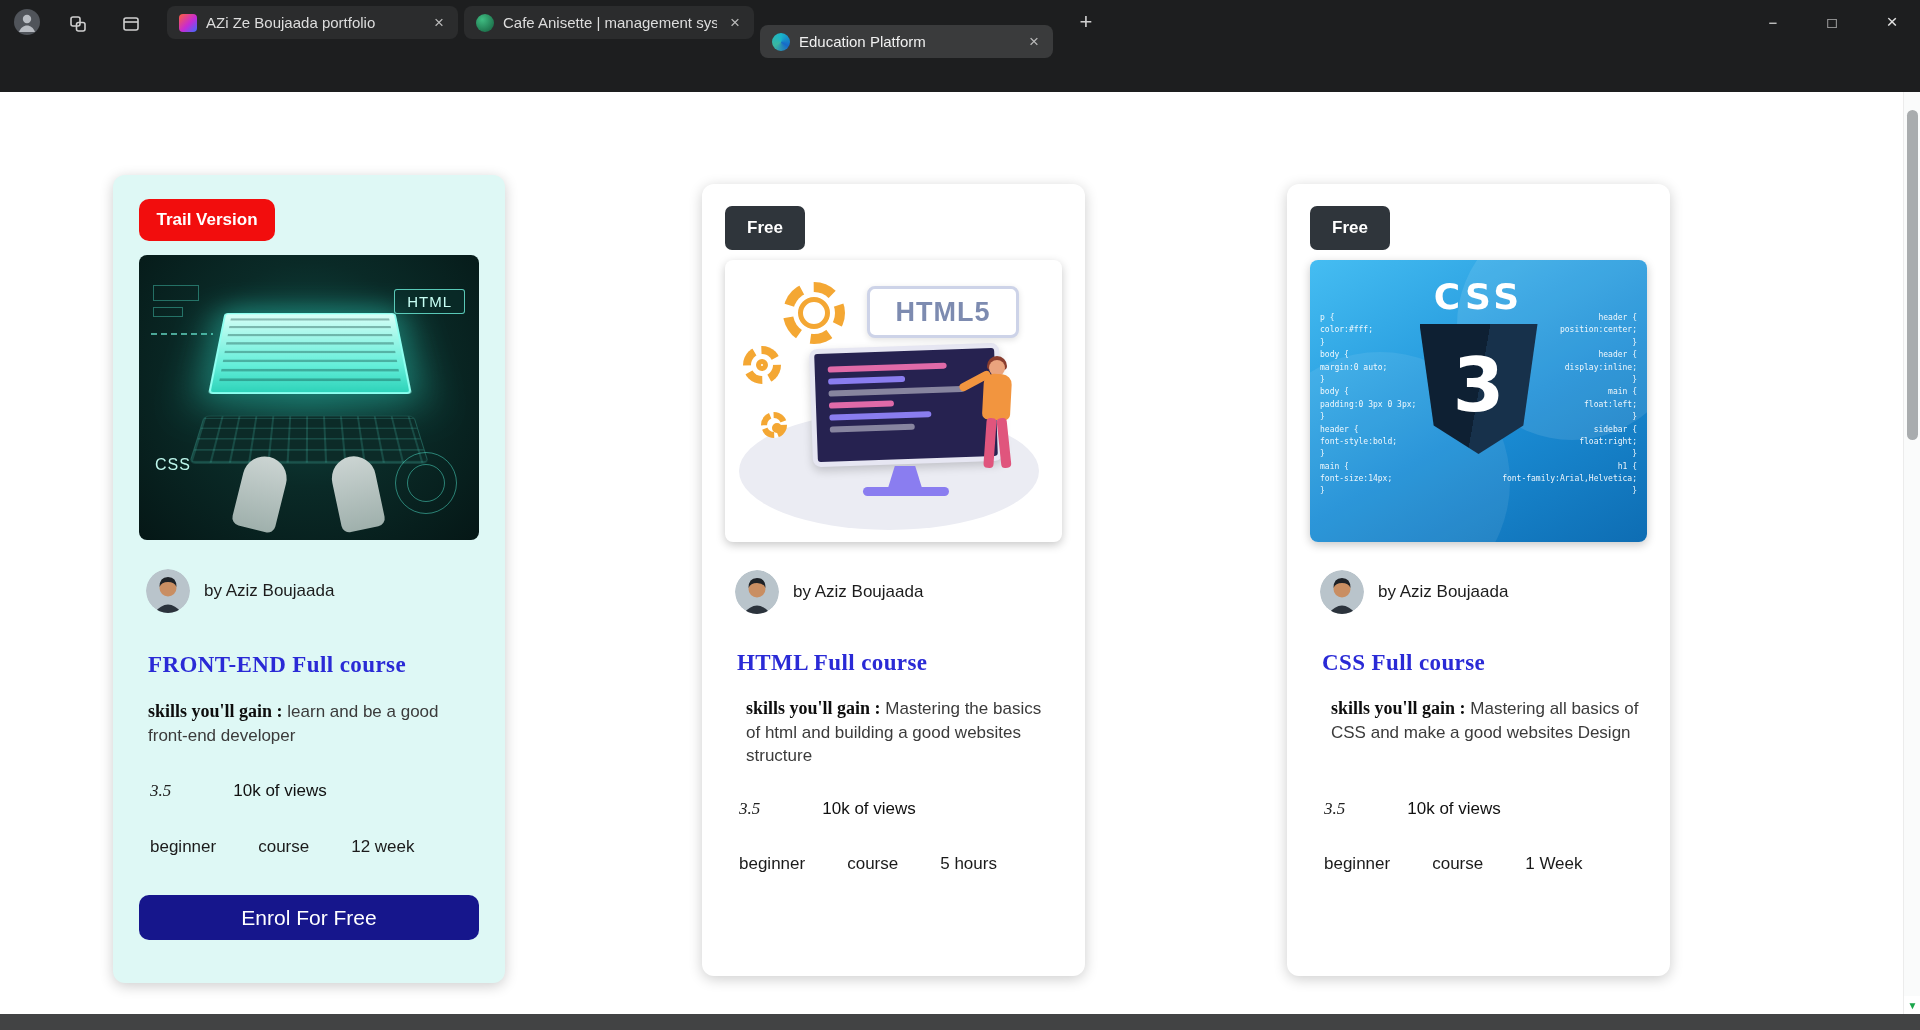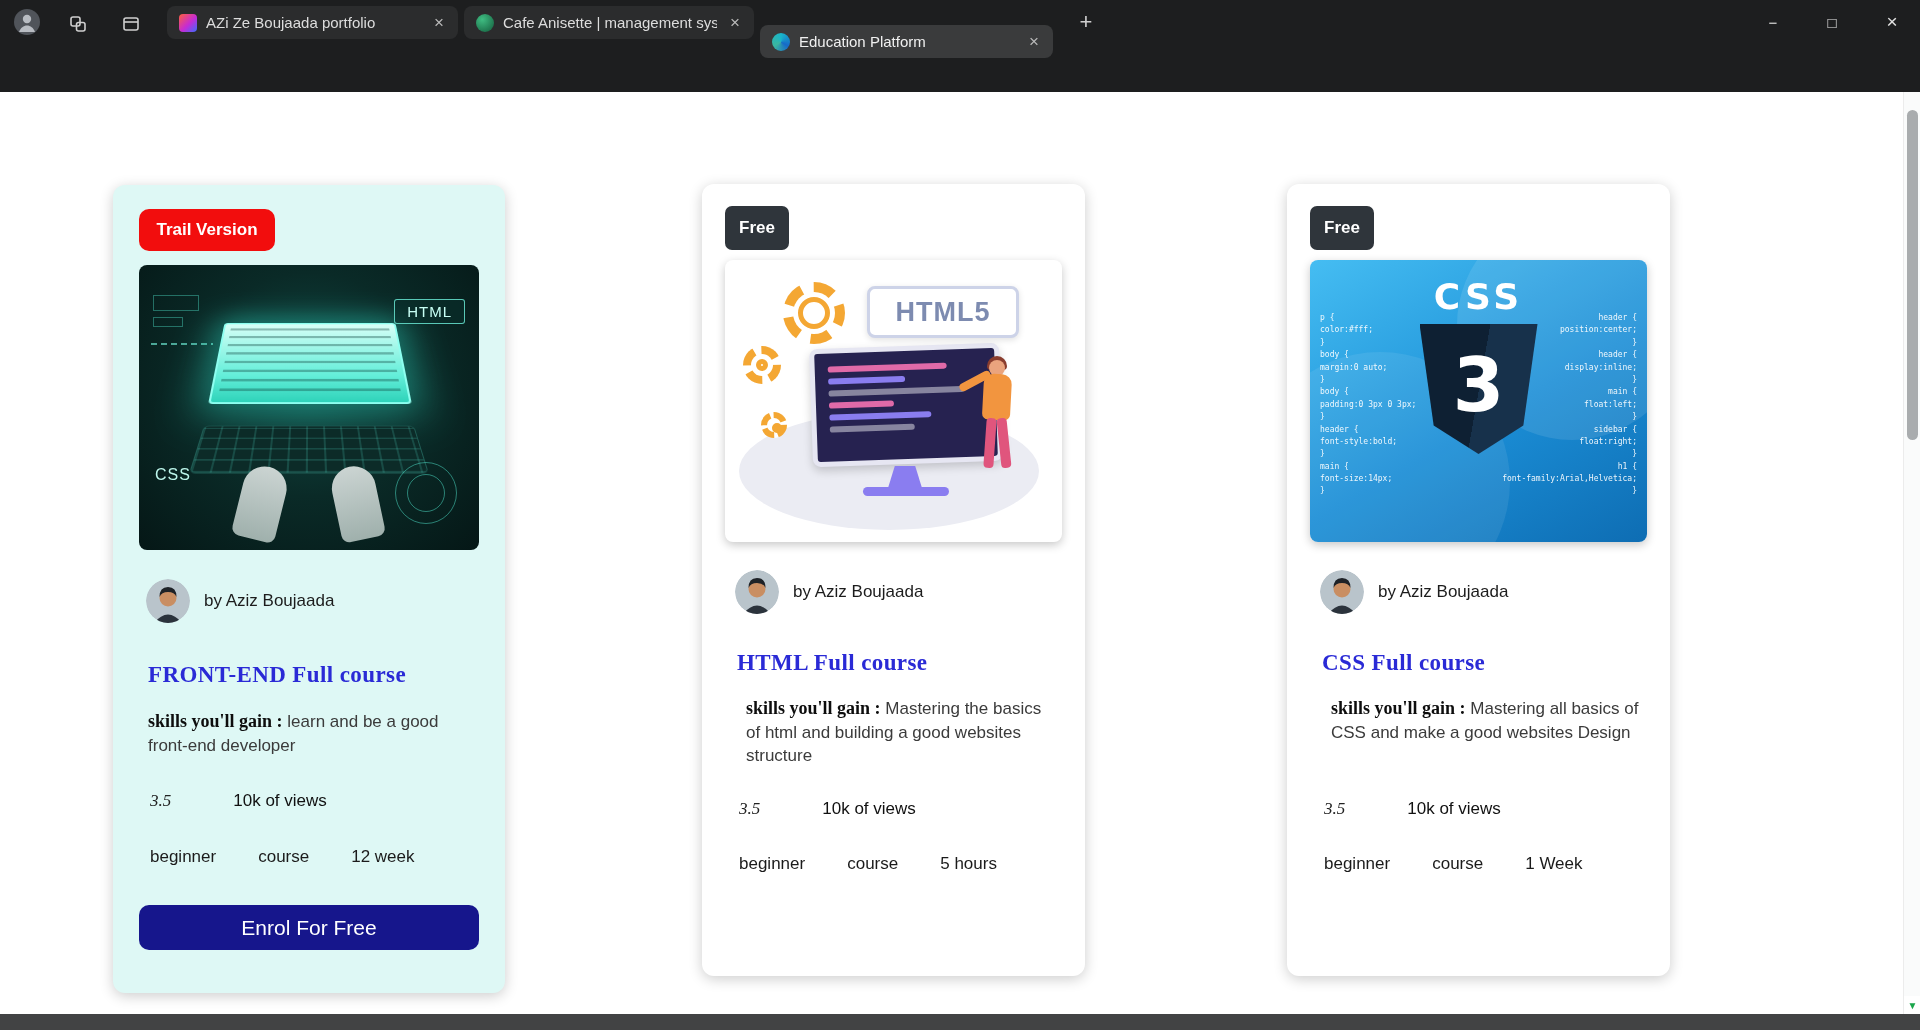--- a/index.html
+++ b/index.html
@@ -70,28 +70,28 @@
   .page { position: absolute; top: 92px; left: 0; width: 1920px; height: 922px; background: #ffffff; }
   .bottom-strip { position: absolute; left: 0; top: 1014px; width: 1920px; height: 16px; background: #424344; }
 
   .scrollbar { position: absolute; right: 0; top: 0; width: 17px; height: 922px; background: #fafbfb; border-left: 1px solid #ececec; }
   .scroll-thumb { position: absolute; left: 3px; top: 18px; width: 11px; height: 330px; background: #a9acae; border-radius: 6px; }
   .scroll-down { position: absolute; left: 0; bottom: 0; width: 17px; height: 18px; display: flex; align-items: center;
     justify-content: center; color: #1aa64b; font-size: 10px; background: #fff; cursor: pointer; }
 
   
   .card { position: absolute; border-radius: 12px; background: #fff; box-shadow: 0 3px 14px rgba(0,0,0,.20); }
-  .card1 { left: 113px; top: 93px;  width: 392px; height: 808px; background: #def8f5; }
+  .card1 { left: 113px; top: 83px;  width: 392px; height: 808px; background: #def8f5; }
   .card2 { left: 702px; top: 92px;  width: 383px; height: 792px; }
   .card3 { left: 1287px; top: 92px; width: 383px; height: 792px; }
 
   .badge { position: absolute; color: #fff; font-weight: 700; font-size: 17px;
     display: flex; align-items: center; justify-content: center; }
   .badge-trial { left: 26px; top: 24px; width: 136px; height: 42px; background: #f20d0d; border-radius: 10px; }
-  .badge-free  { left: 23px; top: 22px; width: 64px;  height: 44px; background: #2f353b; border-radius: 7px; }
+  .badge-free  { left: 23px; top: 22px; width: 80px;  height: 44px; background: #2f353b; border-radius: 7px; }
 
   .course-image { position: absolute; border-radius: 8px; overflow: hidden; }
   .card1 .course-image { left: 26px; top: 80px; width: 340px; height: 285px; }
   .card2 .course-image, .card3 .course-image { left: 23px; top: 76px; width: 337px; height: 282px; }
 
   .author-row { position: absolute; left: 33px; display: flex; align-items: center; gap: 14px; }
   .card1 .author-row { top: 394px; }
   .card2 .author-row, .card3 .author-row { top: 386px; }
   .avatar { width: 44px; height: 44px; border-radius: 50%; overflow: hidden; flex: 0 0 44px; }
   .author-name { font-size: 17px; color: #1c1c1c; }

